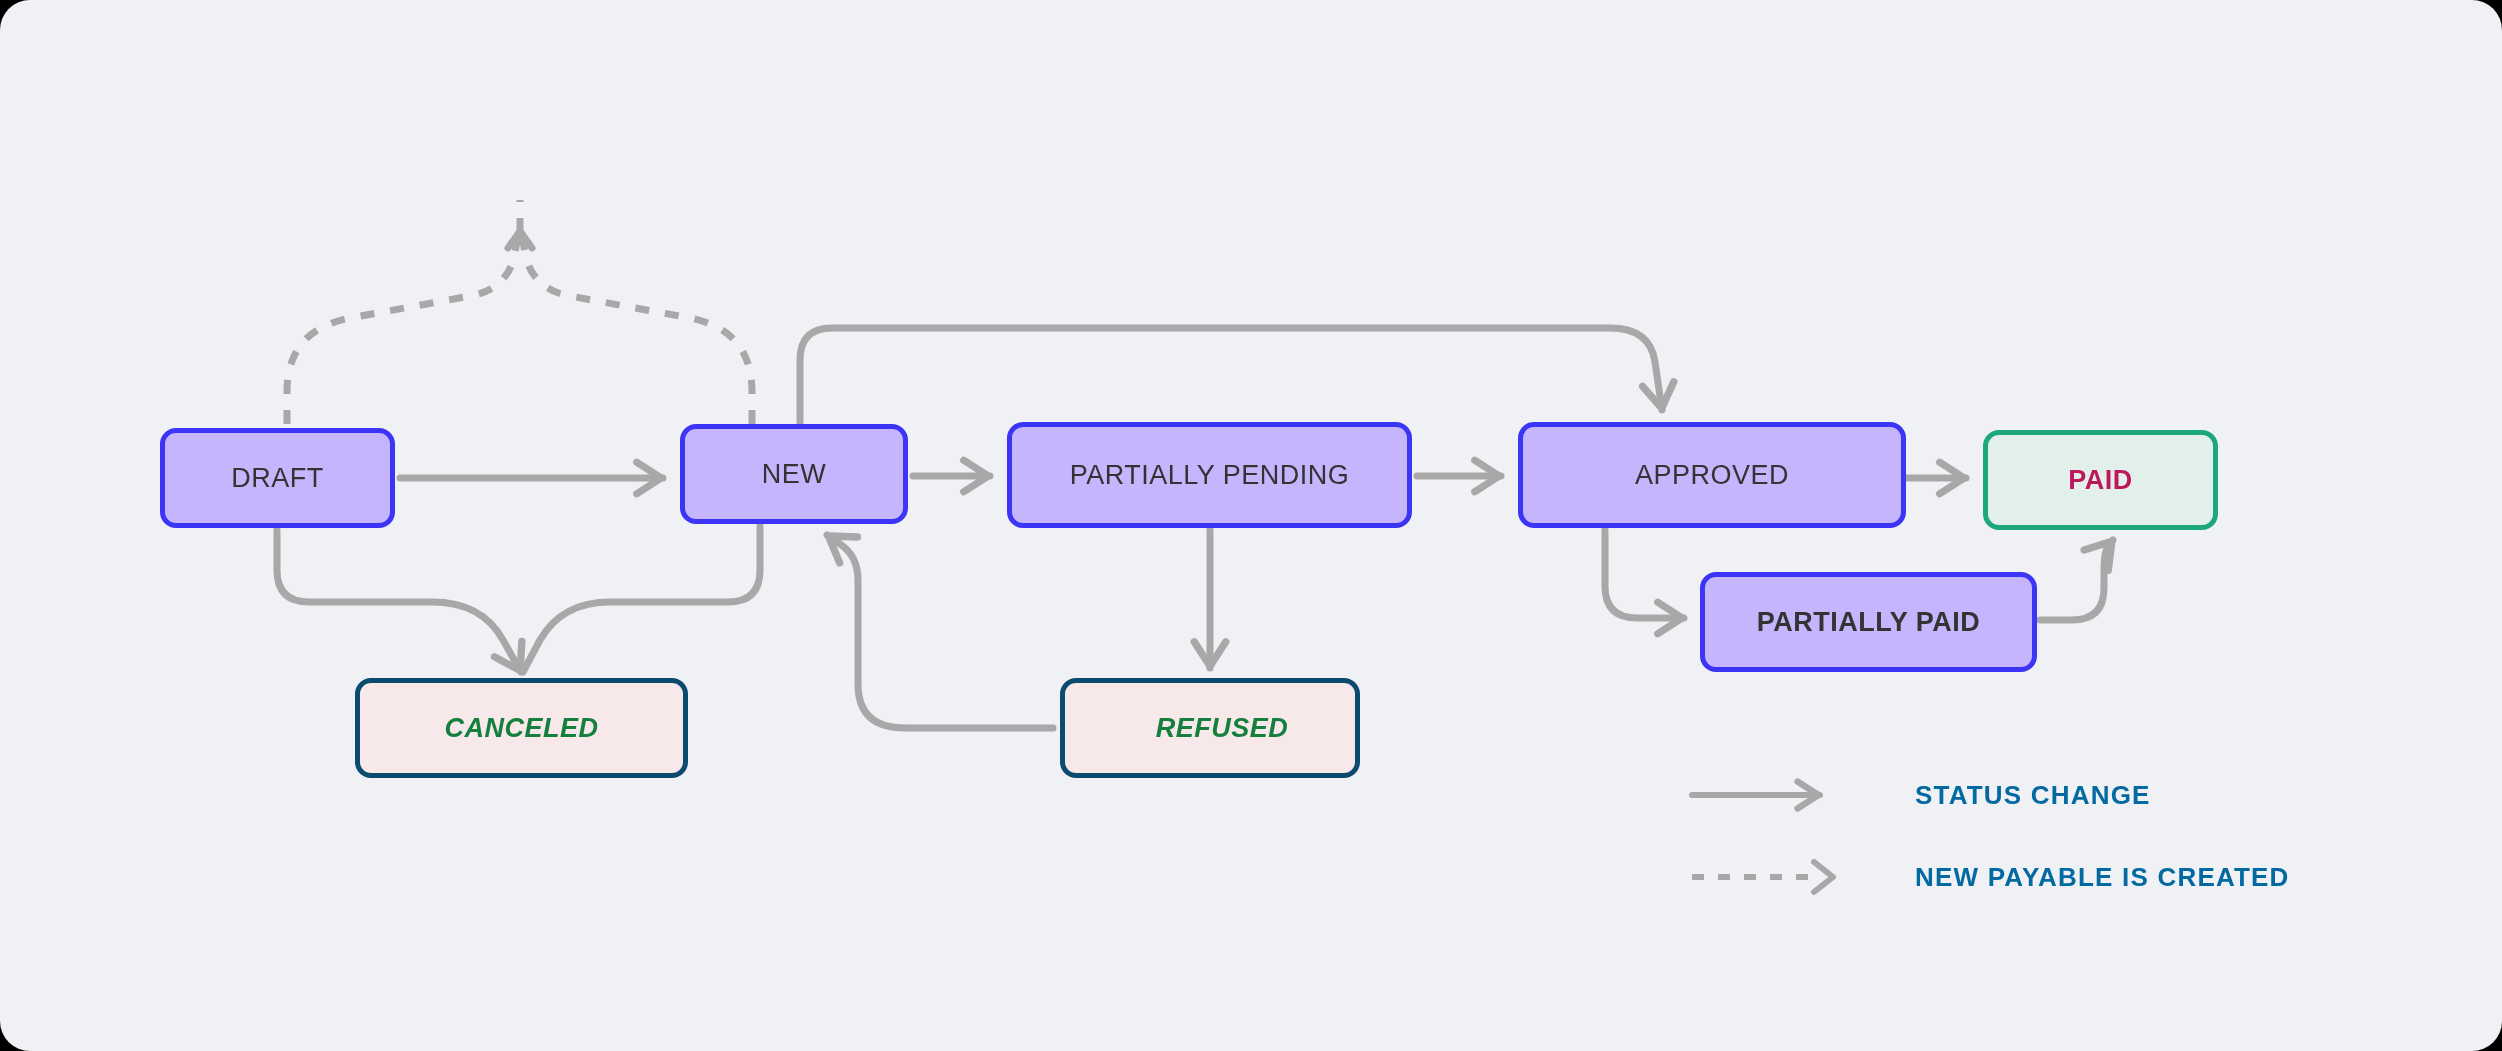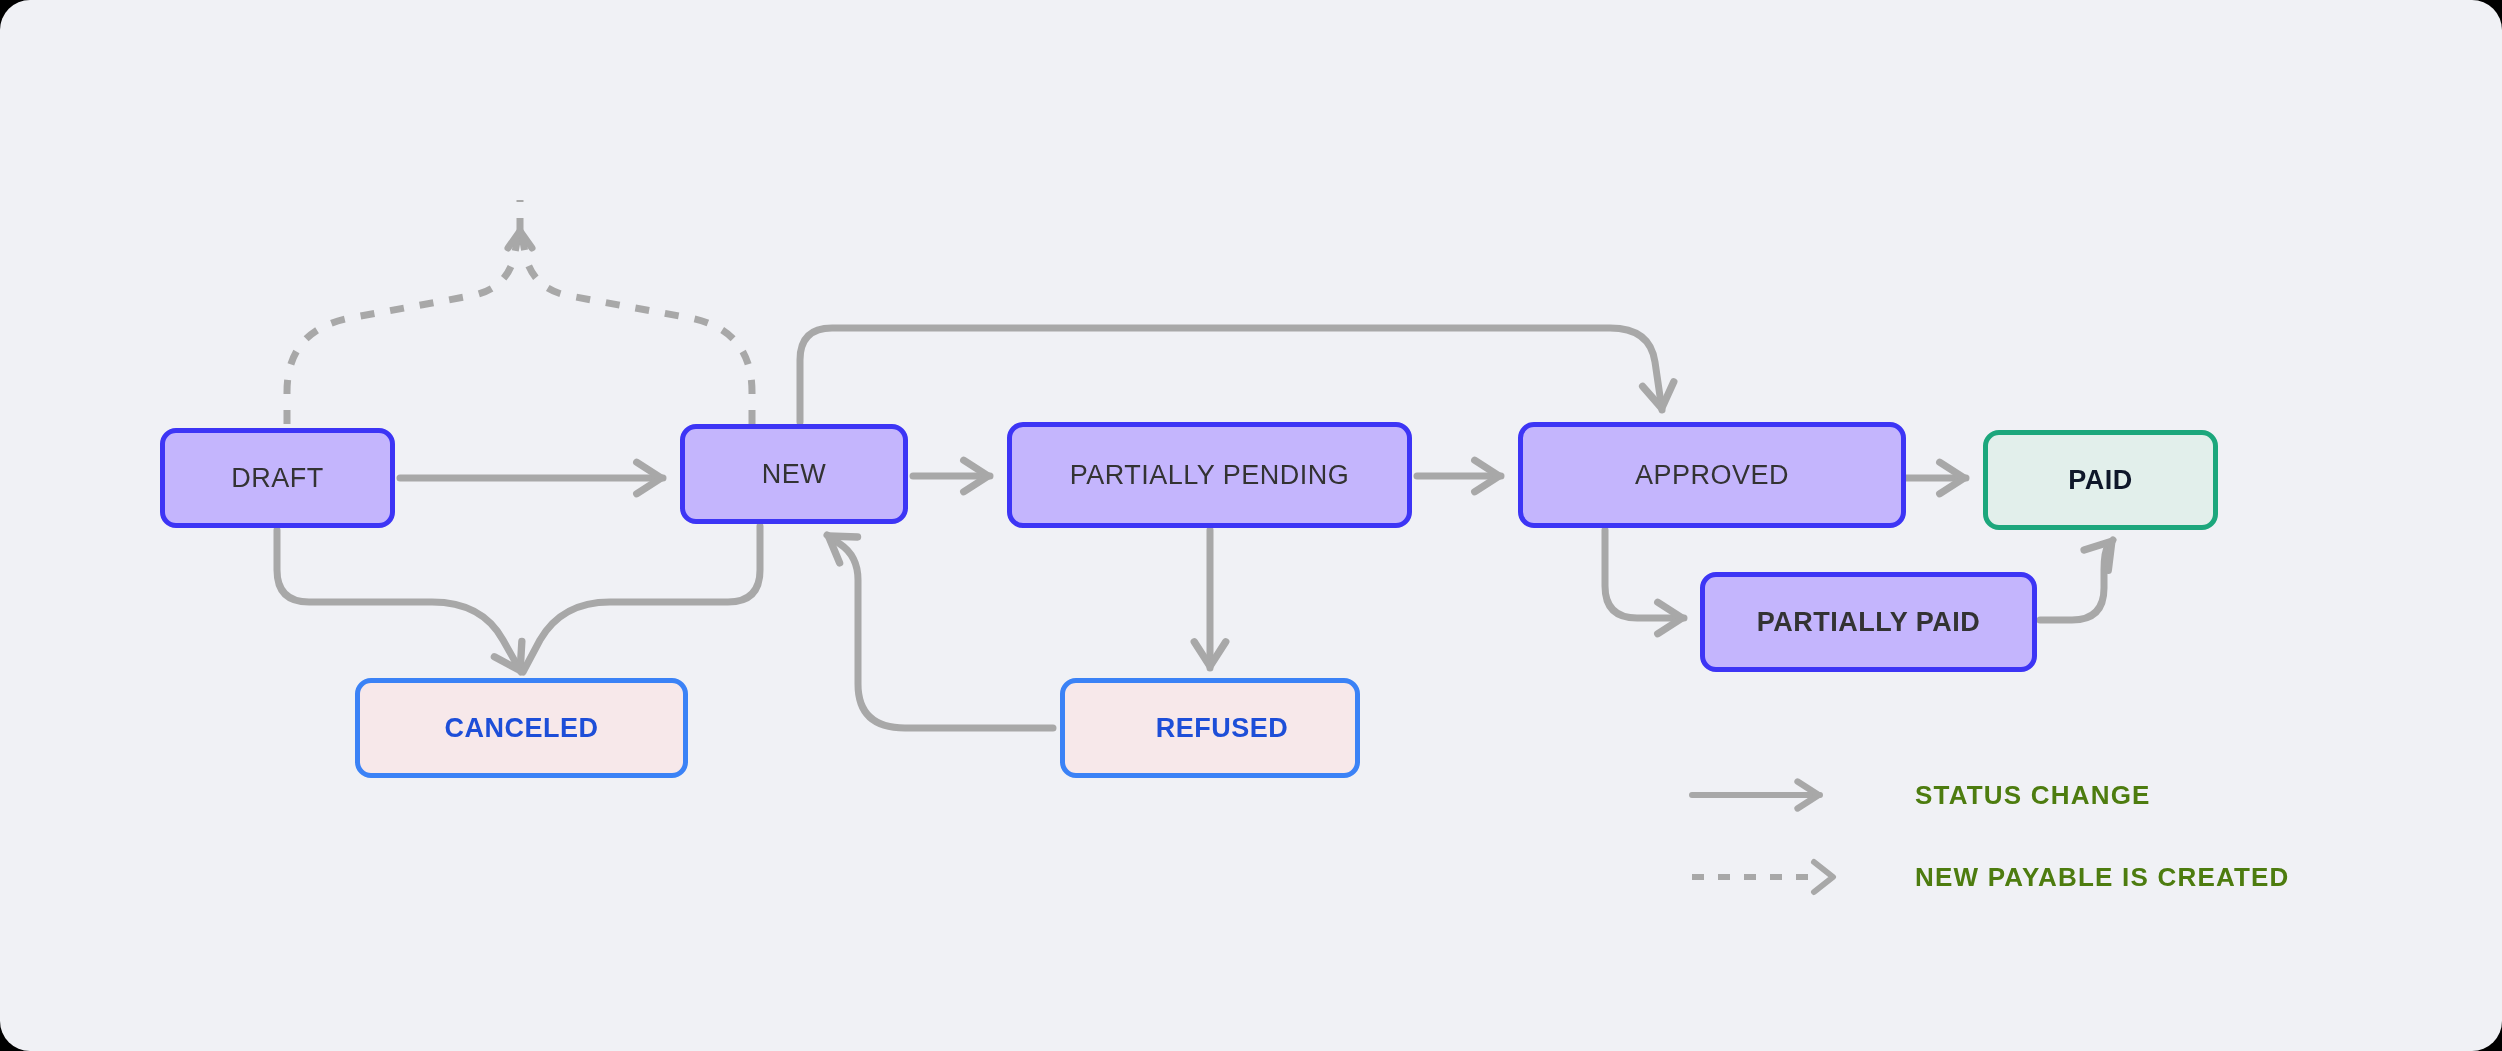--- a/index.html
+++ b/index.html
@@ -8,25 +8,25 @@
   #canvas{position:absolute;left:0;top:0;width:2502px;height:1051px;
           background:#F0F1F5;border-radius:30px;overflow:hidden;}
   svg.layer{position:absolute;left:0;top:0;width:2502px;height:1051px;}
 
   .node{position:absolute;box-sizing:border-box;display:flex;
         align-items:center;justify-content:center;border-radius:16px;
         letter-spacing:.5px;}
   .node span{pointer-events:none;white-space:nowrap;}
 
   .node.blue   {background:#c4b5fd;border:5px solid #3D35F5;color:#333333;}
-  .node.red    {background:#F7E8EA;border:5px solid #3b82f6;color:#1d4ed8;}
-  .node.green  {background:#E2EFEB;border:5px solid #1CA77C;color:#0f172a;}
+  .node.red    {background:#F7E8EA;border:5px solid #0c4a6e;color:#15803d;font-style:italic;}
+  .node.green  {background:#E2EFEB;border:5px solid #1CA77C;color:#be185d;}
 
   .legend-row{position:absolute;display:flex;align-items:center;}
-  .legend-label{color:#4d7c0f;font-size:26px;font-weight:bold;
+  .legend-label{color:#0369a1;font-size:26px;font-weight:bold;
                 letter-spacing:1.2px;white-space:nowrap;}
 </style>
 </head>
 <body>
 
 <div id="canvas">
 
   <svg class="layer" viewBox="0 0 2502 1051">
     <defs>
       <marker id="arrow" viewBox="0 0 12 12" refX="9.5" refY="6" markerWidth="6" markerHeight="6" orient="auto-start-reverse">

